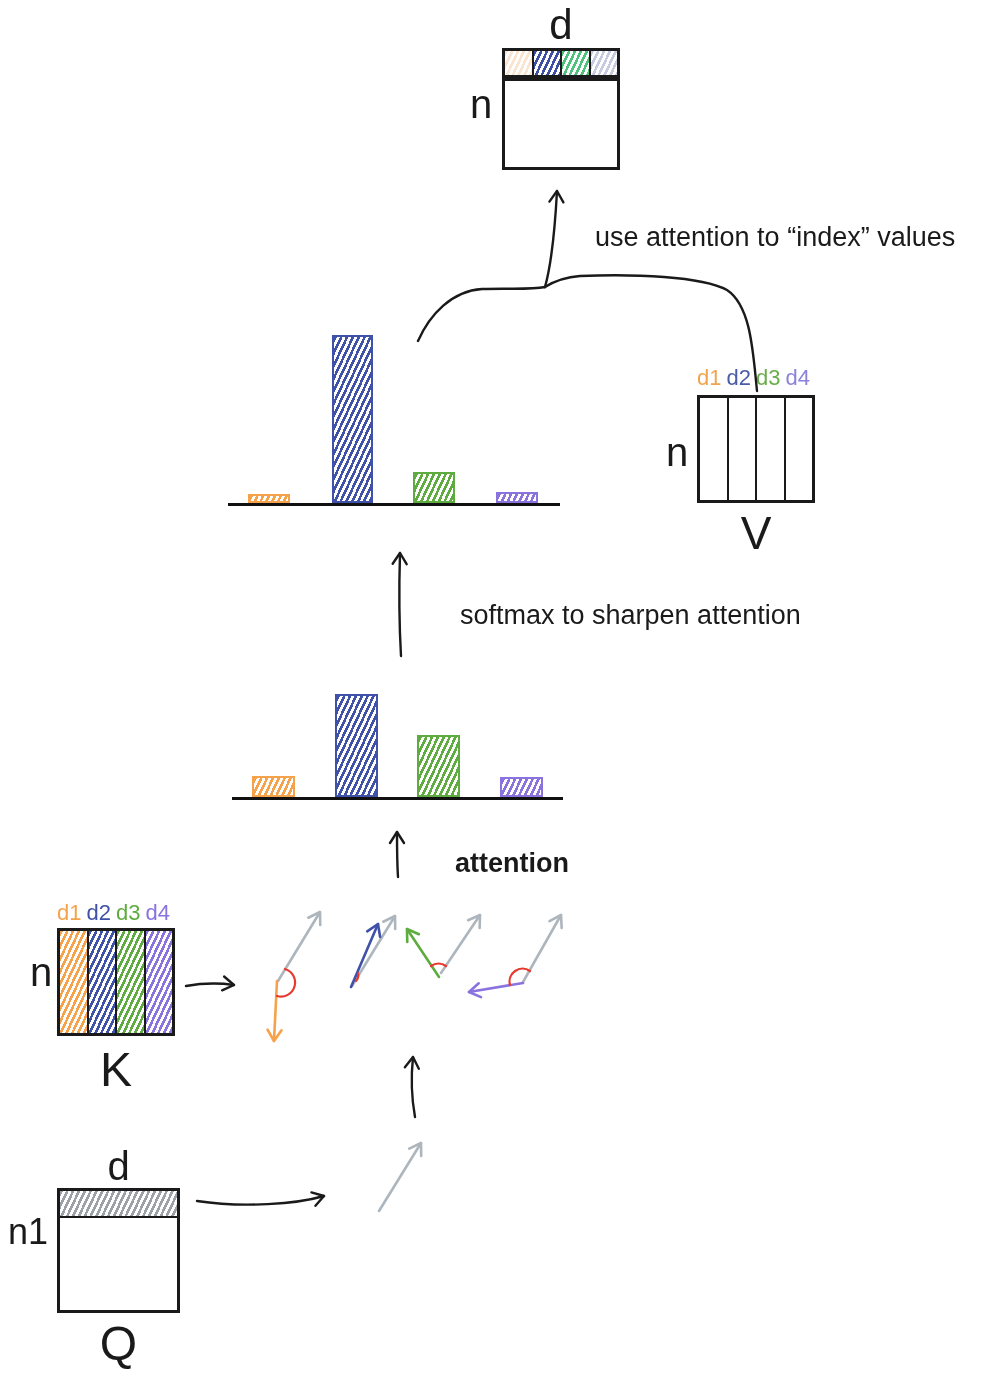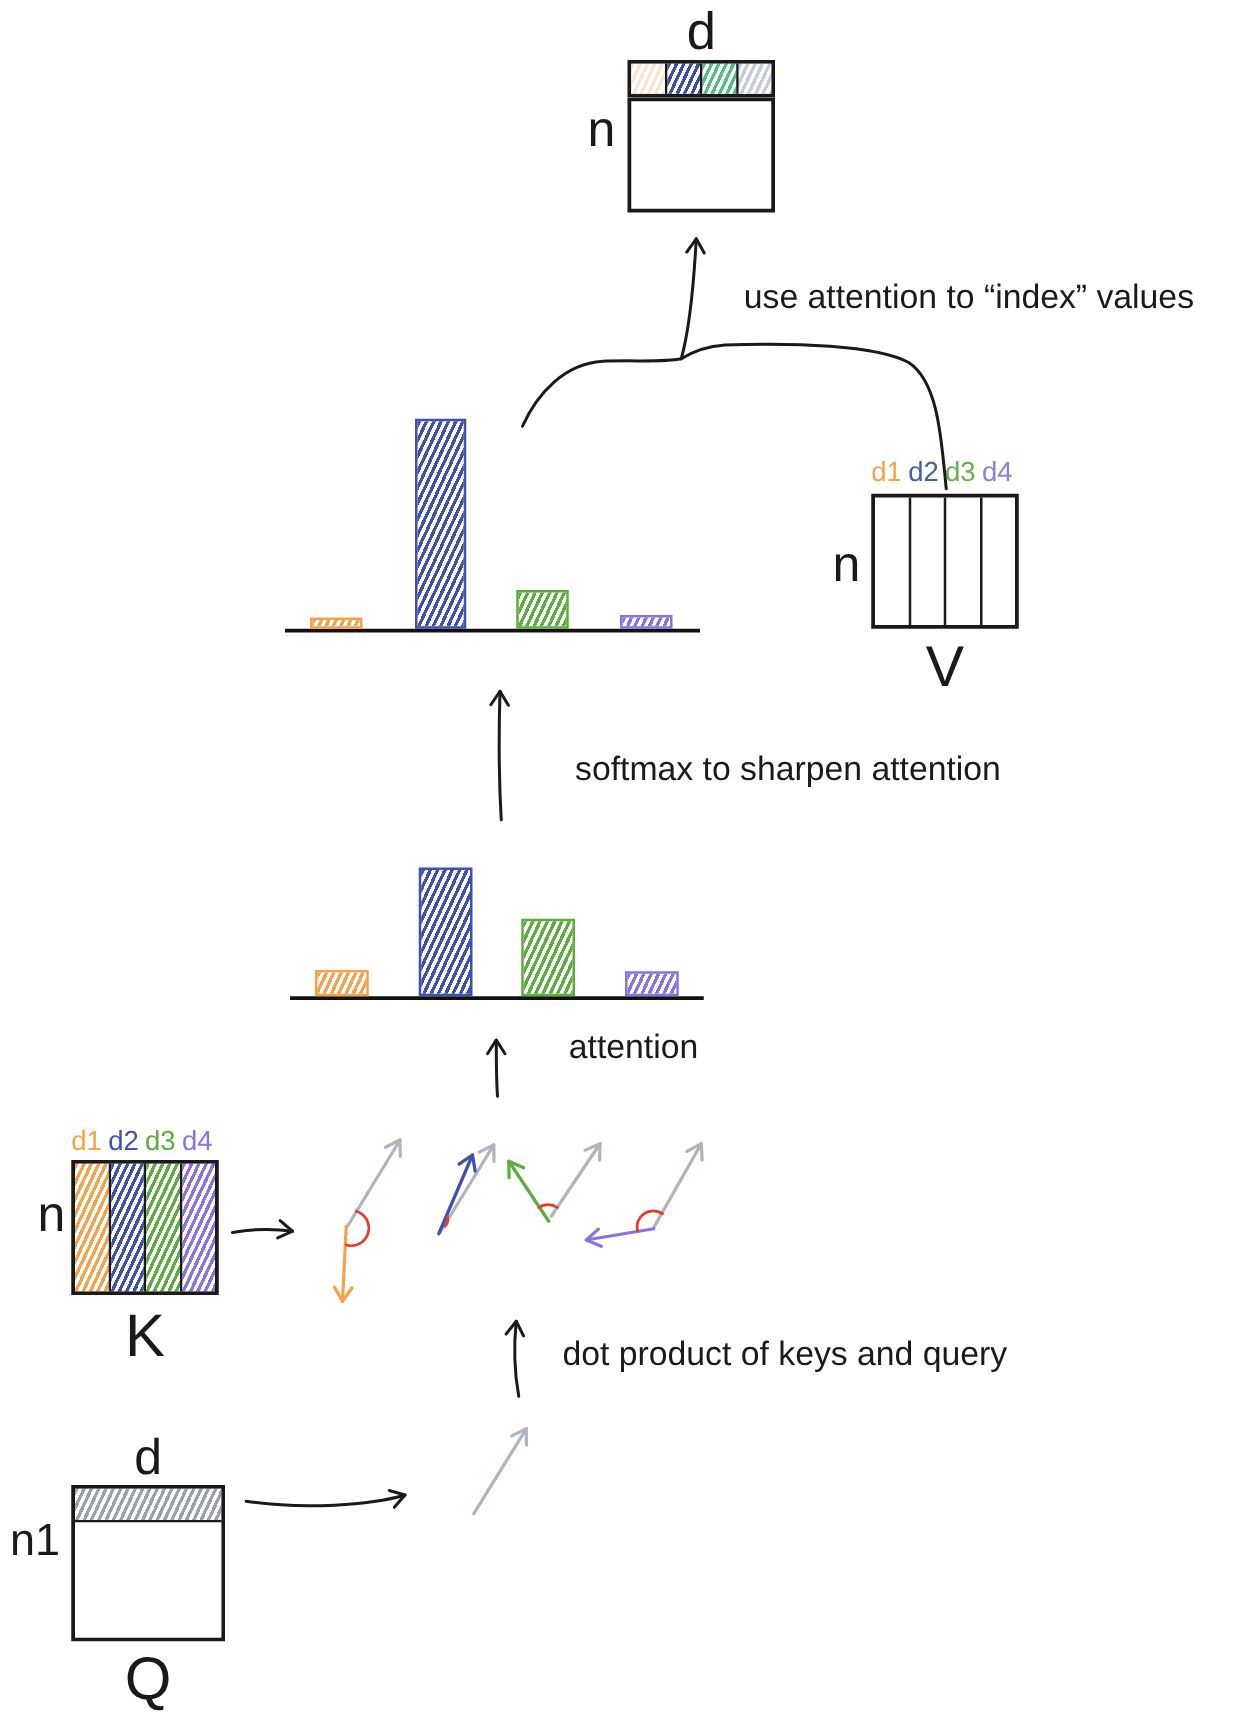--- a/index.html
+++ b/index.html
@@ -30,22 +30,21 @@
     <div class="col" style="background: repeating-linear-gradient(115deg, rgb(250, 228, 207) 0px, rgb(250, 228, 207) 2.6px, rgba(255, 255, 255, 0.92) 2.6px, rgba(255, 255, 255, 0.92) 5.3px);"></div>
     <div class="col" style="background: repeating-linear-gradient(115deg, rgb(61, 78, 165) 0px, rgb(61, 78, 165) 2.6px, rgba(255, 255, 255, 0.92) 2.6px, rgba(255, 255, 255, 0.92) 5.3px);"></div>
     <div class="col" style="background: repeating-linear-gradient(115deg, rgb(79, 193, 125) 0px, rgb(79, 193, 125) 2.6px, rgba(255, 255, 255, 0.92) 2.6px, rgba(255, 255, 255, 0.92) 5.3px);"></div>
     <div class="col" style="background: repeating-linear-gradient(115deg, rgb(199, 203, 226) 0px, rgb(199, 203, 226) 2.6px, rgba(255, 255, 255, 0.92) 2.6px, rgba(255, 255, 255, 0.92) 5.3px);"></div>
   </div>
   <div class="abs matrix" style="left:502px;top:78px;width:118px;height:92px;"></div>
   <div class="abs dim" style="left:470px;top:84px;">n</div>
 
   <div class="abs note" style="left:595px;top:222px;">use attention to “index” values</div>
   <div class="abs note" style="left:460px;top:600px;">softmax to sharpen attention</div>
-  <div class="abs note" style="left:455px;top:822px;">attention</div>
-  <div class="abs note" style="left:450px;top:1068px;">dot product of keys and query</div>
+  <div class="abs note" style="left:455px;top:848px;font-weight:bold;">attention</div>
 
   <div class="abs chart" style="left:228px;top:330px;width:332px;height:173px;">
       <div class="bar" style="left: 20px; width: 42px; height: 9px; border-color: rgb(245, 162, 75); background: repeating-linear-gradient(115deg, rgb(245, 162, 75) 0px, rgb(245, 162, 75) 2.6px, rgba(255, 255, 255, 0.92) 2.6px, rgba(255, 255, 255, 0.92) 5.3px);"></div>
       <div class="bar" style="left: 104px; width: 41px; height: 168px; border-color: rgb(63, 81, 168); background: repeating-linear-gradient(115deg, rgb(63, 81, 168) 0px, rgb(63, 81, 168) 2.6px, rgba(255, 255, 255, 0.92) 2.6px, rgba(255, 255, 255, 0.92) 5.3px);"></div>
       <div class="bar" style="left: 185px; width: 42px; height: 31px; border-color: rgb(94, 172, 63); background: repeating-linear-gradient(115deg, rgb(94, 172, 63) 0px, rgb(94, 172, 63) 2.6px, rgba(255, 255, 255, 0.92) 2.6px, rgba(255, 255, 255, 0.92) 5.3px);"></div>
       <div class="bar" style="left: 268px; width: 42px; height: 11px; border-color: rgb(138, 114, 223); background: repeating-linear-gradient(115deg, rgb(138, 114, 223) 0px, rgb(138, 114, 223) 2.6px, rgba(255, 255, 255, 0.92) 2.6px, rgba(255, 255, 255, 0.92) 5.3px);"></div>
     </div>
 
   <div class="abs collabels" style="left:697px;top:367px;width:118px;">
     <span style="color: rgb(242, 164, 76);">d1</span>

